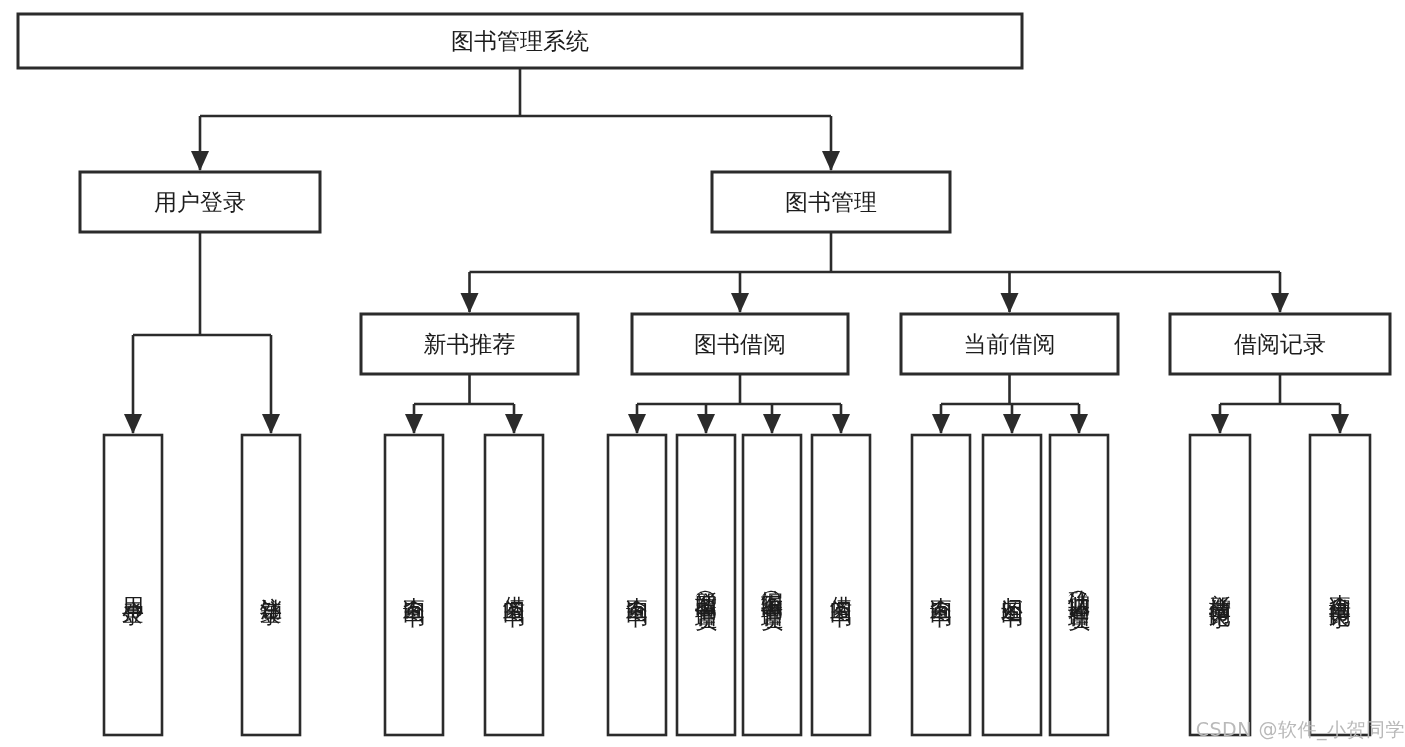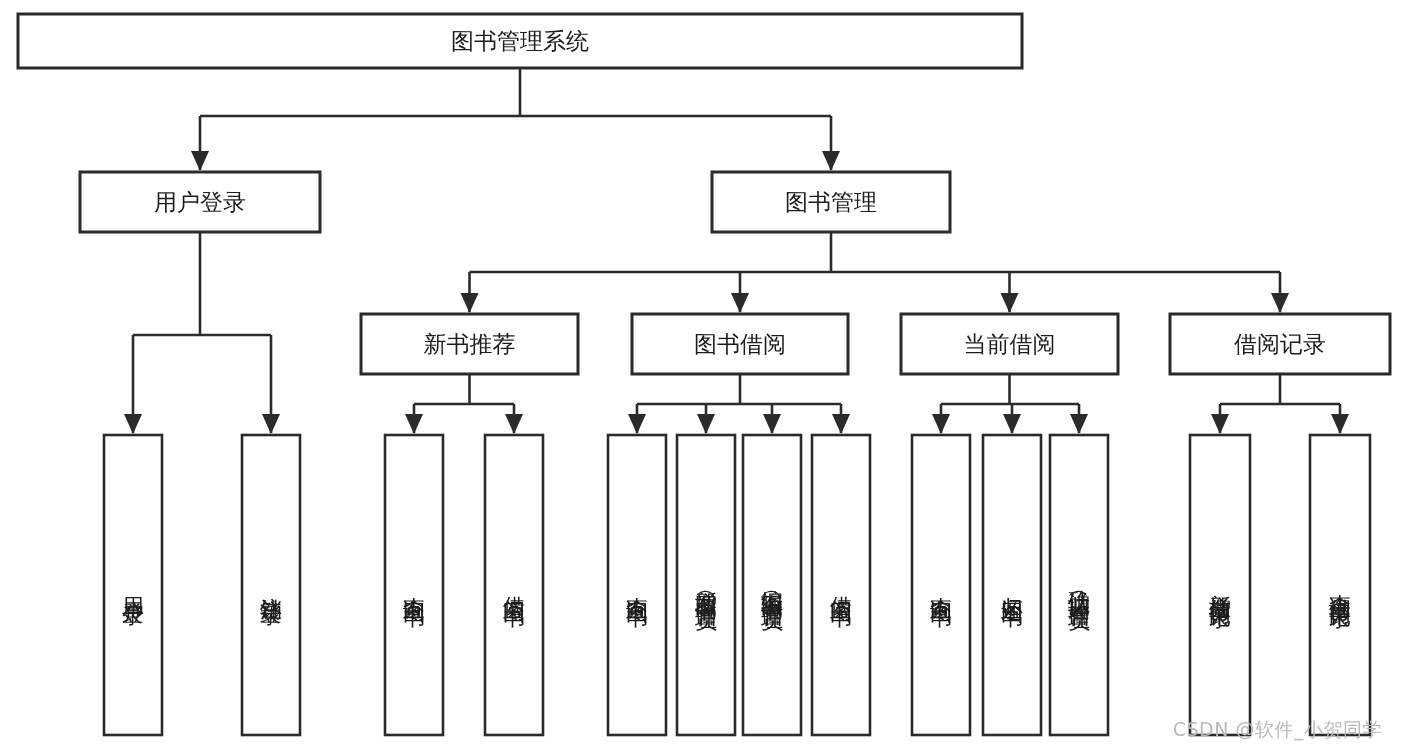--- a/index.html
+++ b/index.html
@@ -64,21 +64,21 @@
     text-orientation: upright;
     font-family: "DejaVu Sans", "Liberation Sans", sans-serif;
     font-size: 22px;
     line-height: 1.18;
     letter-spacing: 3px;
     color: #1c1c1c;
     white-space: nowrap;
   }
   .watermark {
     position: absolute;
-    right: 23px;
+    right: 0;
     bottom: 4px;
     font-family: "DejaVu Sans", "Liberation Sans", sans-serif;
     font-size: 19px;
     color: #b9b9b9;
     letter-spacing: 0.5px;
     white-space: nowrap;
   }
 </style>
 </head>
 <body>

